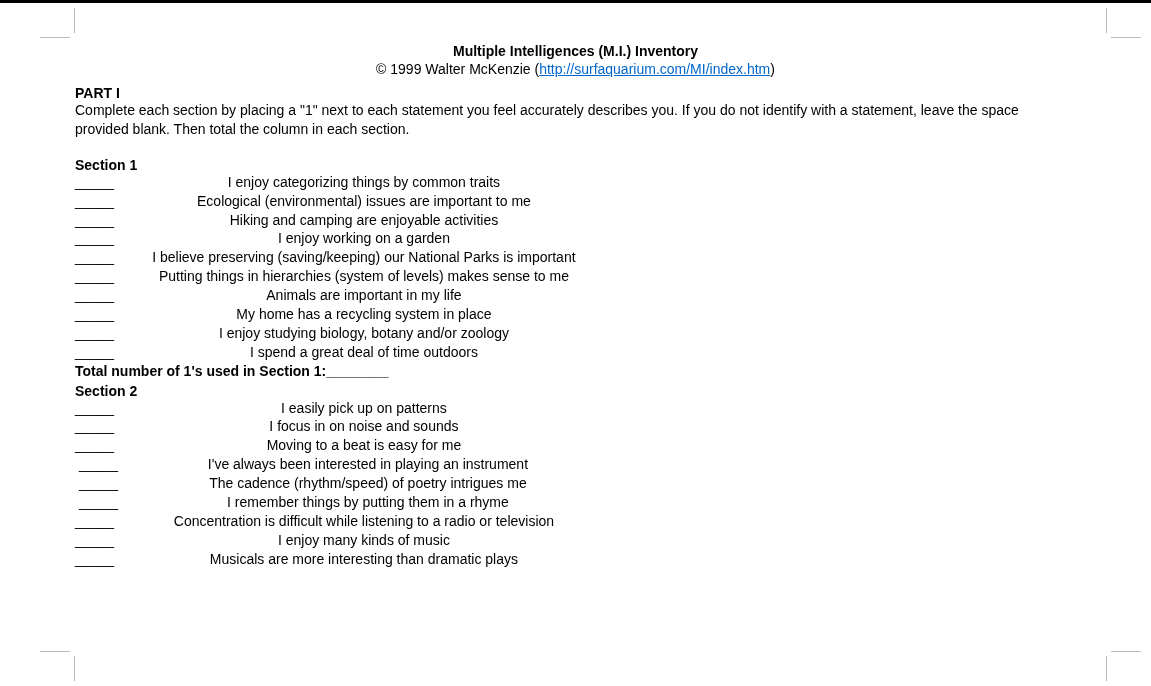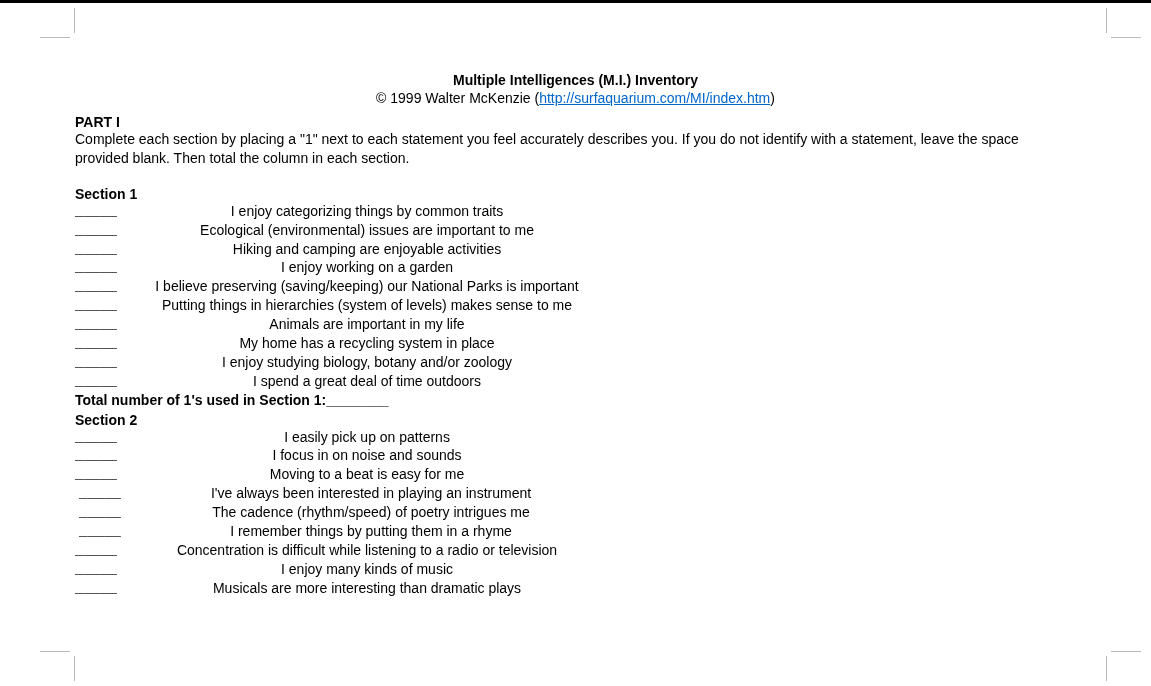--- a/index.html
+++ b/index.html
@@ -44,21 +44,20 @@
     .crop-br { bottom: 5px; right: 10px; }
     .crop-br::before { width: 1px; height: 25px; left: 0; bottom: 0; }
     .crop-br::after { width: 30px; height: 1px; right: 0; top: 0; }
     .content {
       padding: 40px 75px 0 75px;
     }
     .title {
       text-align: center;
       font-weight: bold;
       margin-bottom: 2px;
-      margin-top: 29px;
     }
     .copyright {
       text-align: center;
       margin-bottom: 8px;
     }
     .copyright a {
       color: #0066cc;
       text-decoration: underline;
     }
     .part-label {
@@ -87,21 +86,20 @@
     .statement.indent .blank {
       margin-left: 4px;
     }
     .total-line {
       font-weight: bold;
       margin-bottom: 2px;
       line-height: 1.35;
     }
     .blank {
       display: inline-block;
-      font-family: Liberation Mono, monospace;
     }
   </style>
 </head>
 <body>
 
 <div class="top-border"></div>
 <div class="crop-mark crop-tl"></div>
 <div class="crop-mark crop-tr"></div>
 <div class="crop-mark crop-bl"></div>
 <div class="crop-mark crop-br"></div>

